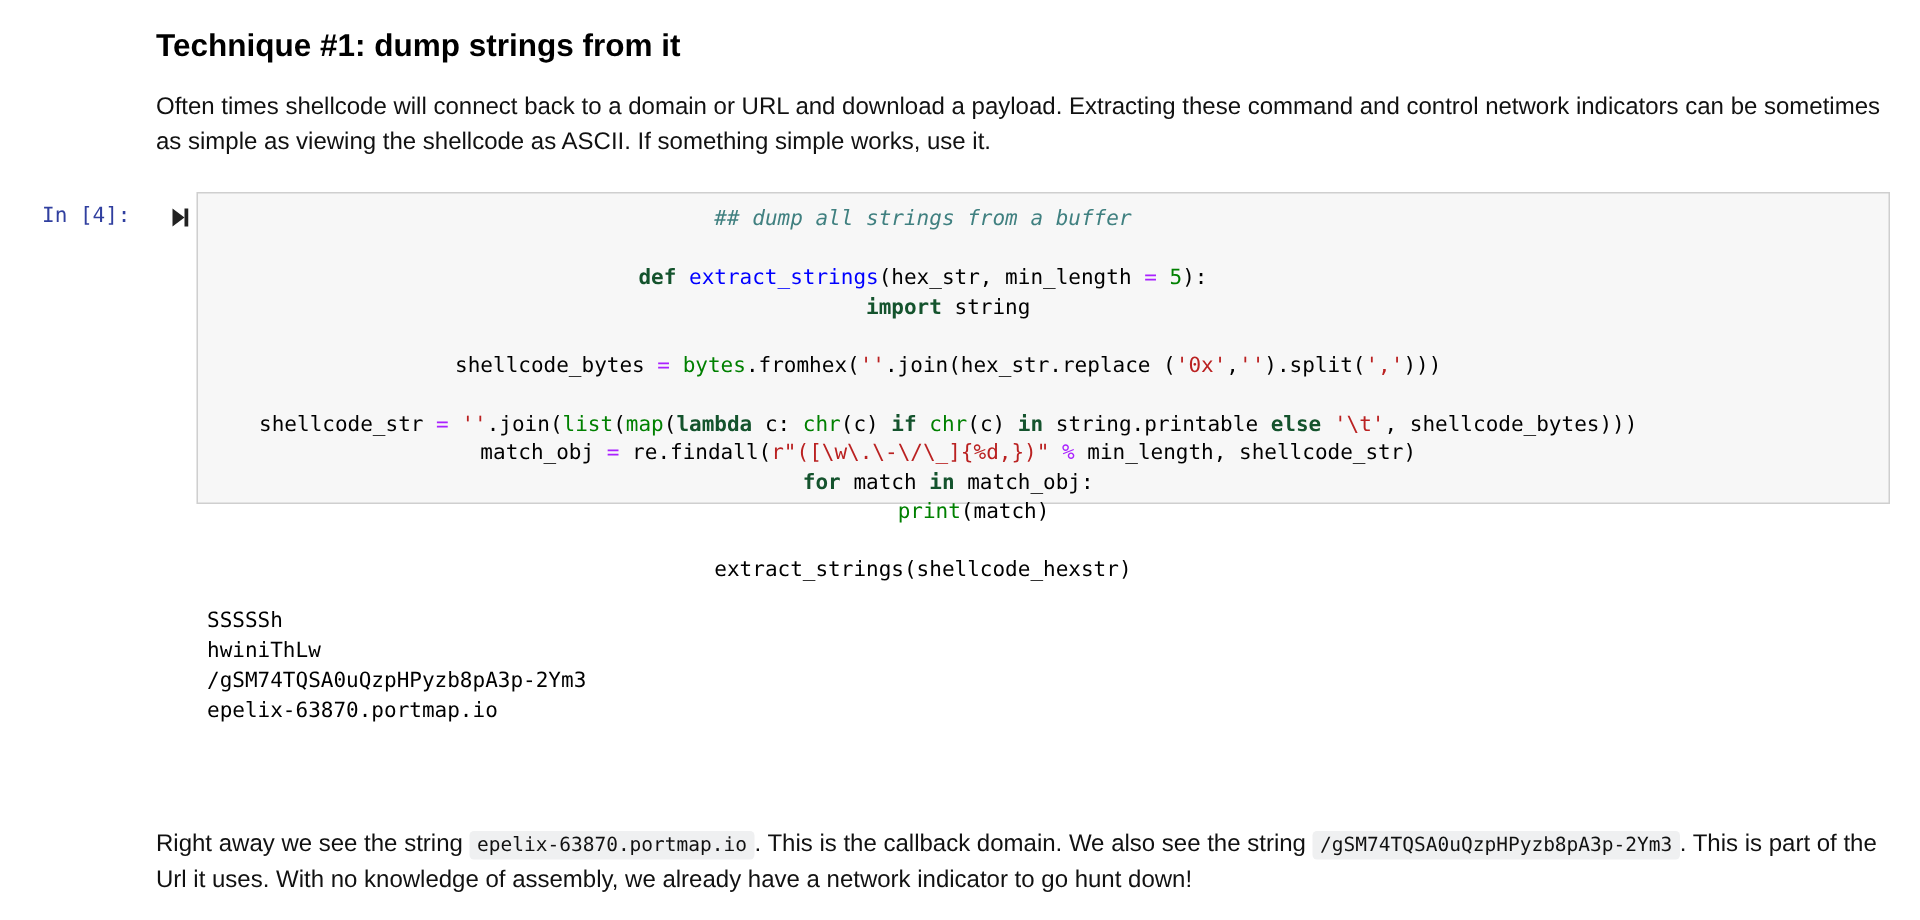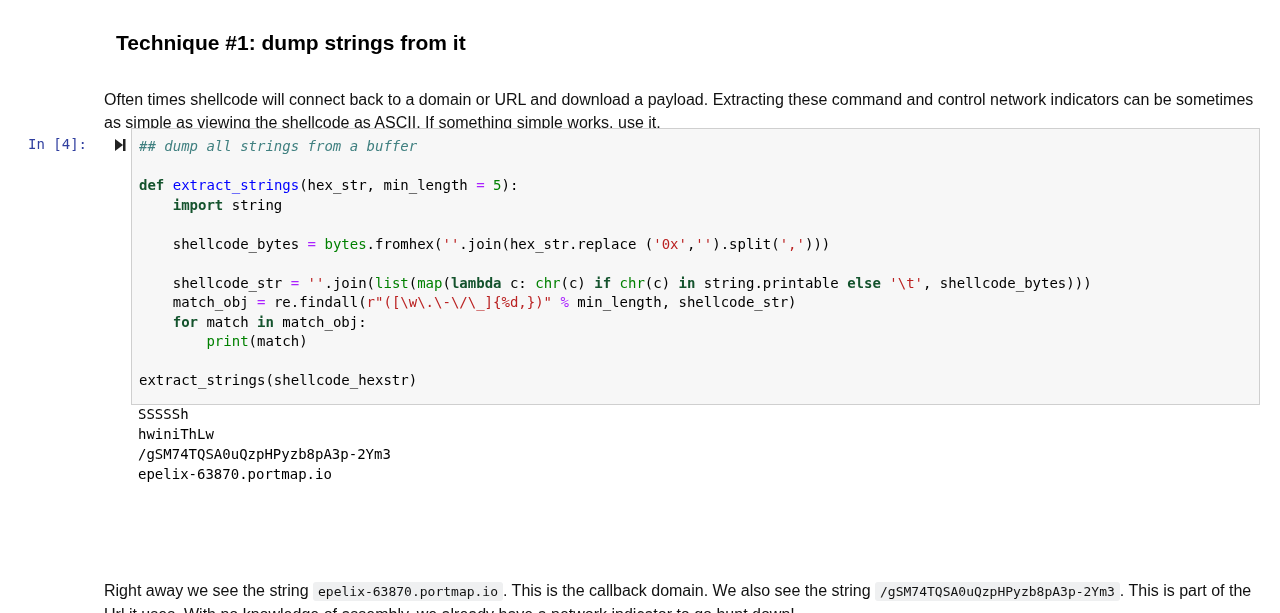--- a/index.html
+++ b/index.html
@@ -1,23 +1,23 @@
 <!DOCTYPE html>
 <html><head>
 <meta charset="utf-8">
 <style>
   html, body { margin:0; padding:0; background:#ffffff; }
   body { width:1280px; height:613px; overflow:hidden; position:relative; font-family:"Liberation Sans", sans-serif; color:#000; }
-  .md { position:absolute; left:104px; width:1150px;margin-top:28px; }
-  .h3 { top:17px; font-size:21px; font-weight:bold; line-height:28px; margin:12px; }
+  .md { position:absolute; left:104px; width:1150px; }
+  .h3 { top:17px; font-size:21px; font-weight:bold; line-height:28px; margin:0; }
   .p1 { top:60px; font-size:16px; line-height:23px; color:#111; }
   .p2 { top:551px; font-size:16px; line-height:23px; color:#111; }
   .prompt { position:absolute; left:28px; top:136px; font-family:"DejaVu Sans Mono", monospace; font-size:14px; color:#303f9f; }
   .run { position:absolute; left:113px; top:137px; width:14px; height:16px; cursor:pointer; }
-  .cell { position:absolute; left:131px; top:128px; width:1129px; height:277px; background:#f7f7f7; border:1px solid #cfcfcf; box-sizing:border-box; }
+  .cell { position:absolute; left:131px; top:128px; width:1129px; height:208px; background:#f7f7f7; border:1px solid #cfcfcf; box-sizing:border-box;text-align:center; }
   .code { position:absolute; left:7px; top:8px; margin:0; font-family:"DejaVu Sans Mono", monospace; font-size:14px; line-height:19.5px; white-space:pre; color:#000; }
   .cm { color:#408080; font-style:italic; }
   .kw { color:#14532d; font-weight:bold; }
   .fn { color:#0000ff; }
   .bi { color:#008000; }
   .op { color:#aa22ff; }
   .num { color:#008000; }
   .str { color:#ba2121; }
   .out { position:absolute; left:138px; top:404px; margin:0; font-family:"DejaVu Sans Mono", monospace; font-size:14px; line-height:20px; white-space:pre; color:#000; }
   code.inl { font-family:"DejaVu Sans Mono", monospace; font-size:13px; background:#eff0f1; padding:2px 5px; border-radius:3px; color:#111; }

